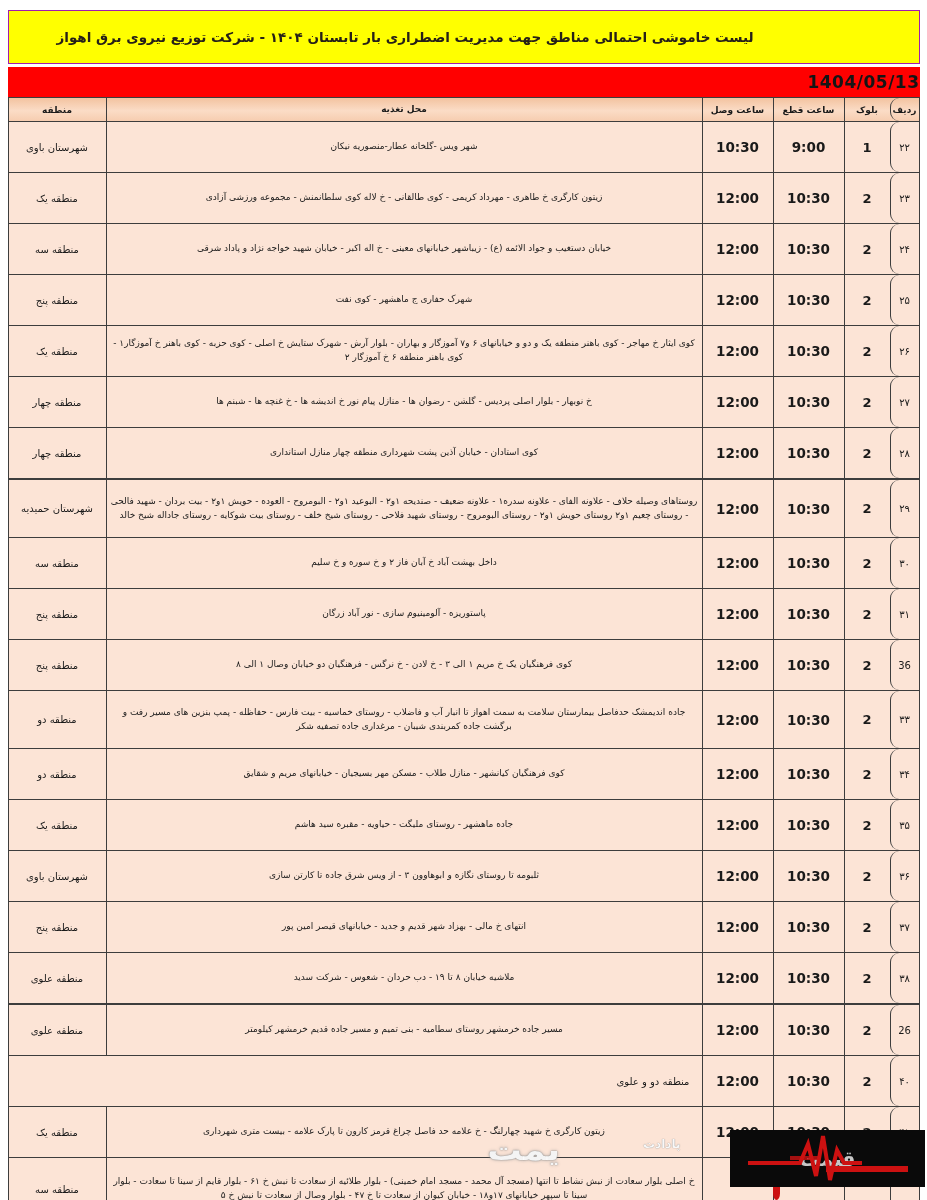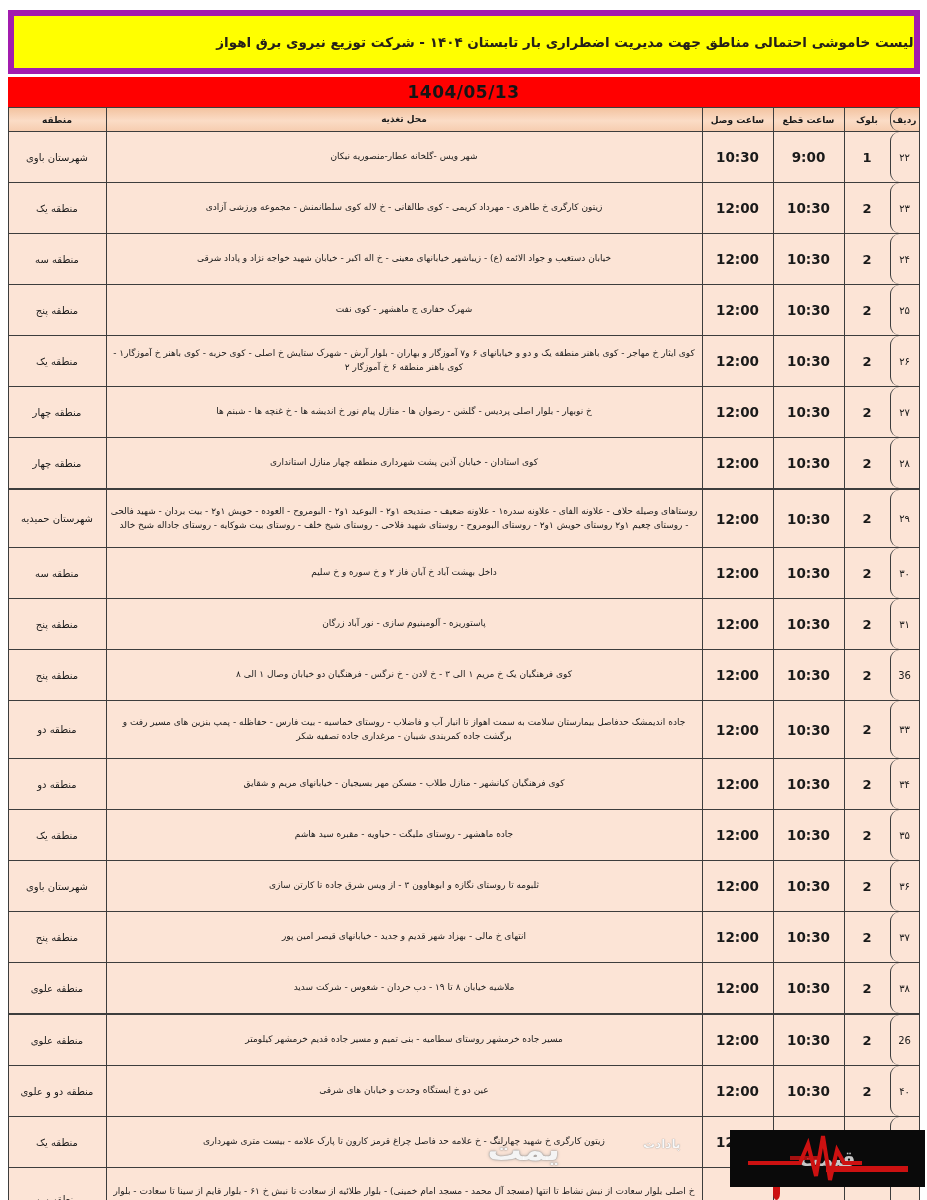--- a/index.html
+++ b/index.html
@@ -1,20 +1,20 @@
 <!DOCTYPE html>
 <html lang="fa" dir="rtl"><head>
 <meta charset="utf-8">
 <style>
   html,body{margin:0;padding:0;background:#ffffff;width:927px;height:1200px;overflow:hidden;
     font-family:"DejaVu Sans", sans-serif;}
   .page{position:relative;width:912px;margin:0 auto;padding-top:10px;}
-  .banner{background:#ffff00;border:6px solid #a21caf;height:52px;display:flex;align-items:center;justify-content:flex-start;}
+  .banner{background:#ffff00;border:1px solid #a21caf;height:52px;display:flex;align-items:center;justify-content:flex-end;padding-left:48px;}
   .banner span{font-size:13.5px;font-weight:bold;color:#262018;}
-  .datebar{background:#ff0000;height:30px;margin-top:3px;display:flex;align-items:center;justify-content:center;}
+  .datebar{background:#ff0000;height:30px;margin-top:3px;display:flex;align-items:center;justify-content:flex-start;}
   .datebar span{font-size:17px;font-weight:bold;color:#151515;direction:ltr;letter-spacing:.5px;}
   .table{border:1px solid #3d3d3d;border-top:none;}
   .trow{display:flex;flex-direction:row;background:#fce4d6;border-top:1px solid #3d3d3d;}
   .trow.thick{border-top:2px solid #3d3d3d;}
   .cell{display:flex;align-items:center;justify-content:center;text-align:center;
     border-left:1px solid #3d3d3d;box-sizing:border-box;color:#1a1a1a;padding:2px 4px;}
   .cell:last-child{border-left:none;}
   .c-num{width:29px;font-size:10px;border-radius:9px;}
   .c-block{width:46px;font-size:13px;font-weight:bold;}
   .c-cut,.c-restore{width:71px;font-size:13.5px;font-weight:bold;direction:ltr;}
@@ -200,21 +200,20 @@
           <div class="cell c-cut">10:30</div>
           <div class="cell c-restore">12:00</div>
           <div class="cell c-feeder">مسیر جاده خرمشهر روستای سطامیه - بنی تمیم و مسیر جاده قدیم خرمشهر کیلومتر</div>
           <div class="cell c-region">منطقه علوی</div>
         </div>
         <div class="trow" style="height: 50px;">
           <div class="cell c-num">۴۰</div>
           <div class="cell c-block">2</div>
           <div class="cell c-cut">10:30</div>
           <div class="cell c-restore">12:00</div>
-          <div class="cell c-feeder">عین دو خ ایستگاه وحدت و خیابان های شرقی</div>
           <div class="cell c-region">منطقه دو  و علوی</div>
         </div>
         <div class="trow" style="height: 50px;">
           <div class="cell c-num">۴۱</div>
           <div class="cell c-block">2</div>
           <div class="cell c-cut">10:30</div>
           <div class="cell c-restore">12:00</div>
           <div class="cell c-feeder">زیتون کارگری خ شهید چهارلنگ - خ علامه حد فاصل چراغ قرمز کارون تا پارک علامه - بیست متری شهرداری</div>
           <div class="cell c-region">منطقه یک</div>
         </div>

